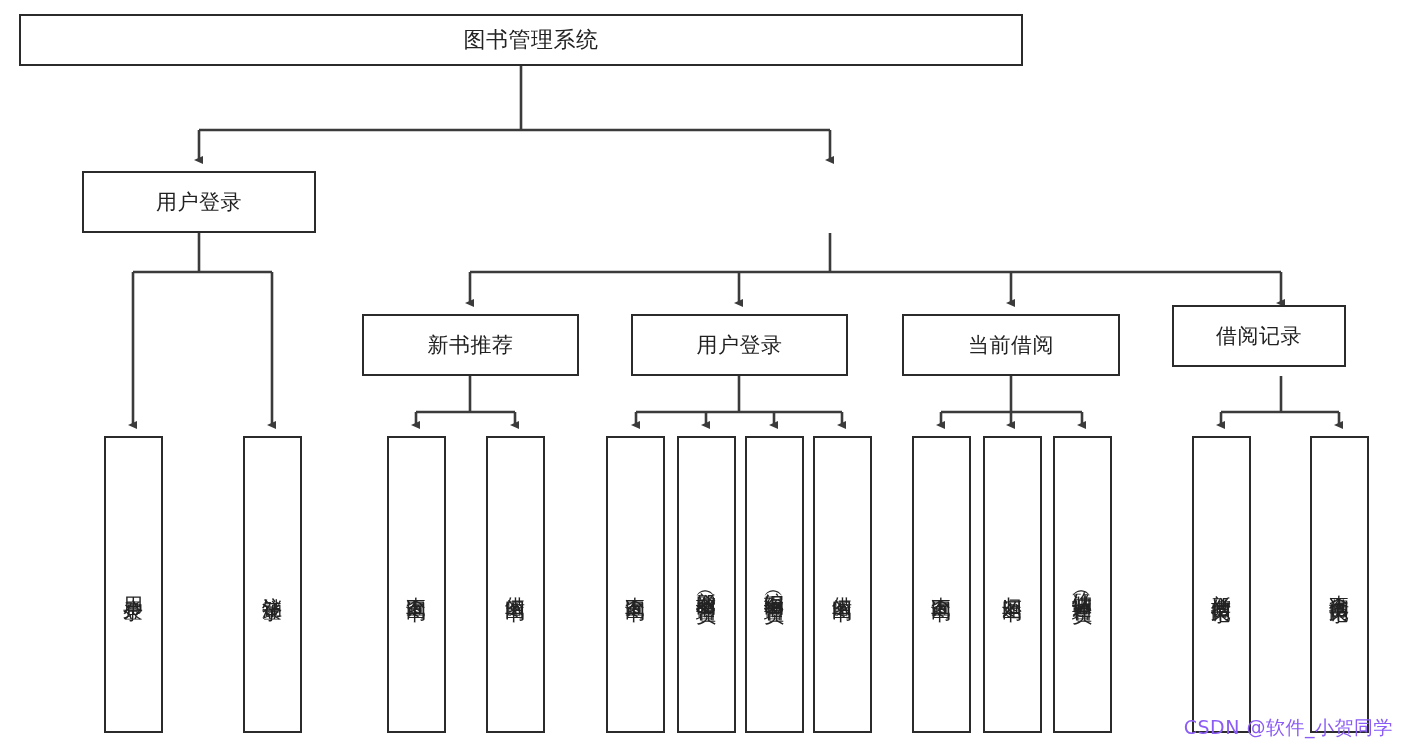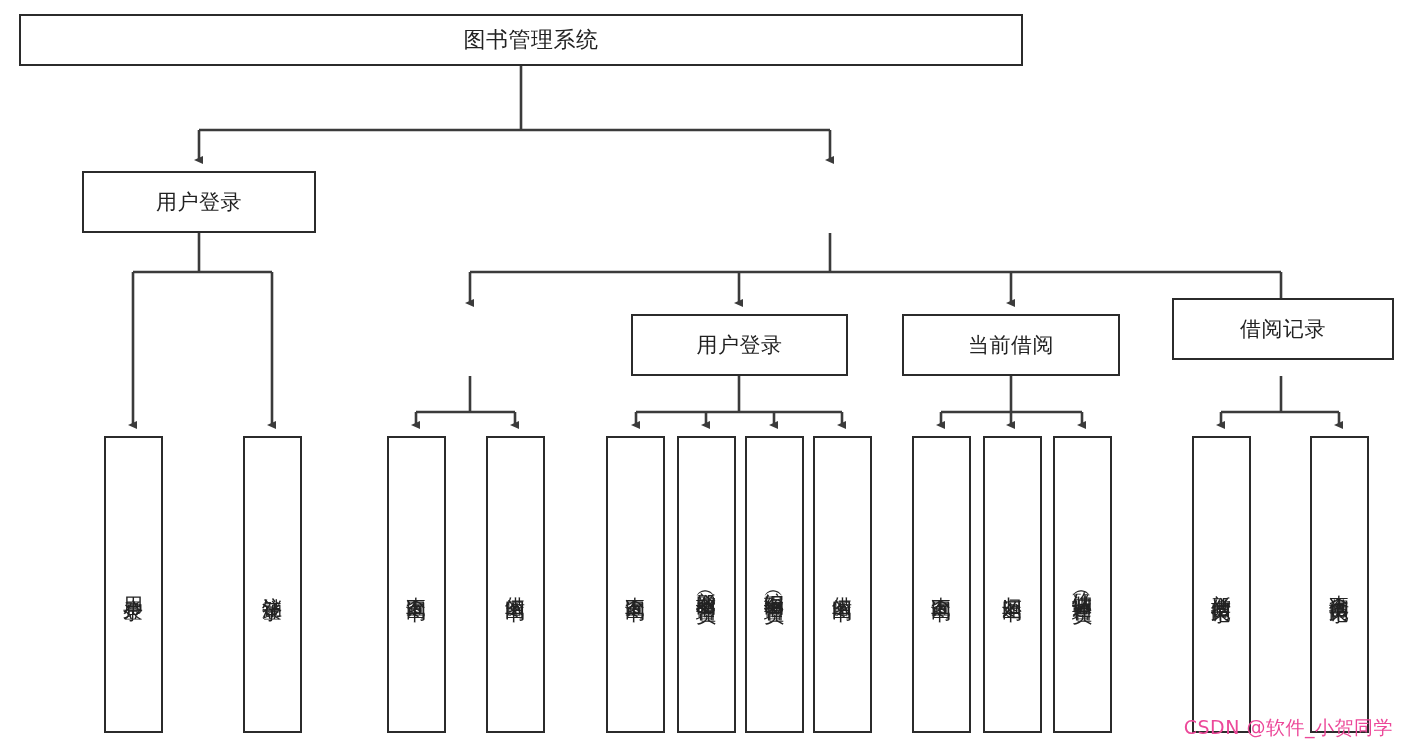--- a/index.html
+++ b/index.html
@@ -51,21 +51,21 @@
     letter-spacing: 2px;
     line-height: 1.0;
   }
   .node.level-0 .node-label { font-size: 22px; }
   .node.level-1 .node-label { font-size: 21px; }
   .node.level-2 .node-label { font-size: 21px; }
   .watermark {
     position: absolute;
     right: 12px;
     bottom: 6px;
-    color: #ec4899;
+    color: #8b5cf6;
     font-size: 19px;
     white-space: nowrap;
     letter-spacing: 0.5px;
   }
 </style>
 </head>
 <body>
 
 <div id="diagram-root">
 
@@ -120,27 +120,30 @@
   </svg>
 
   <div class="node level-0" style="left:19px; top:14px; width:1004px; height:52px;padding-left:20px;">
     <span class="node-label">图书管理系统</span>
   </div>
 
   <div class="node level-1" style="left:82px; top:171px; width:234px; height:62px;">
     <span class="node-label">用户登录</span>
   </div>
 
+  <div class="node level-2" style="left:362px; top:314px; width:217px; height:62px;">
+    <span class="node-label">新书推荐</span>
+  </div>
   <div class="node level-2" style="left:631px; top:314px; width:217px; height:62px;">
     <span class="node-label">用户登录</span>
   </div>
   <div class="node level-2" style="left:902px; top:314px; width:218px; height:62px;">
     <span class="node-label">当前借阅</span>
   </div>
-  <div class="node level-2" style="left:1172px; top:298px; width:222px; height:62px;">
+  <div class="node level-2" style="left:1172px; top:305px; width:174px; height:62px;">
     <span class="node-label">借阅记录</span>
   </div>
 
   <div class="node vertical" style="left:104px; top:436px; width:59px; height:297px;">
     <span class="node-label">用户登录</span>
   </div>
   <div class="node vertical" style="left:243px; top:436px; width:59px; height:297px;">
     <span class="node-label">注销登录</span>
   </div>
   <div class="node vertical" style="left:387px; top:436px; width:59px; height:297px;">

